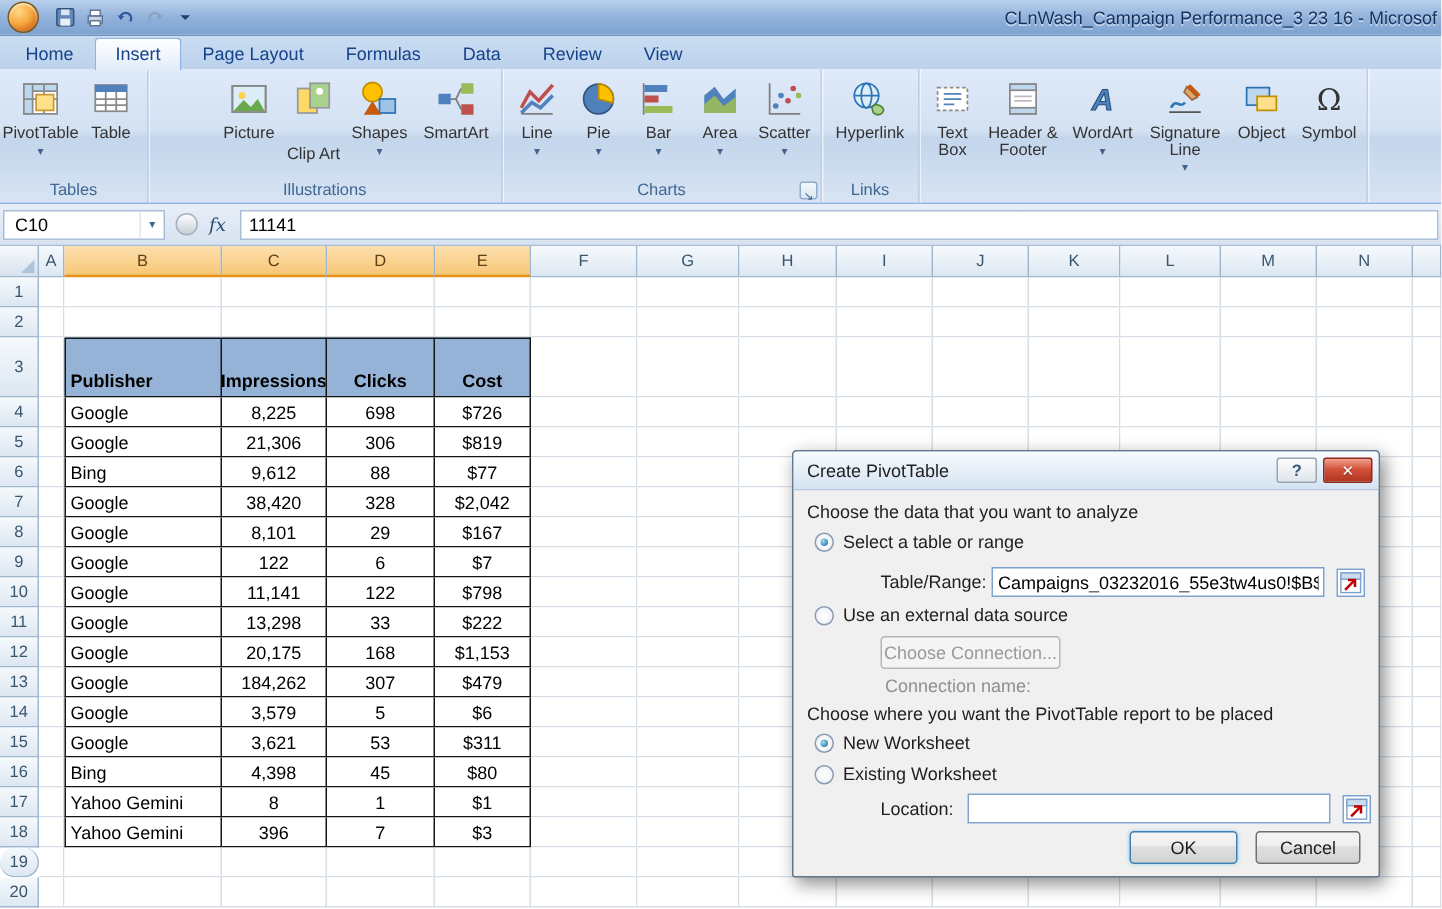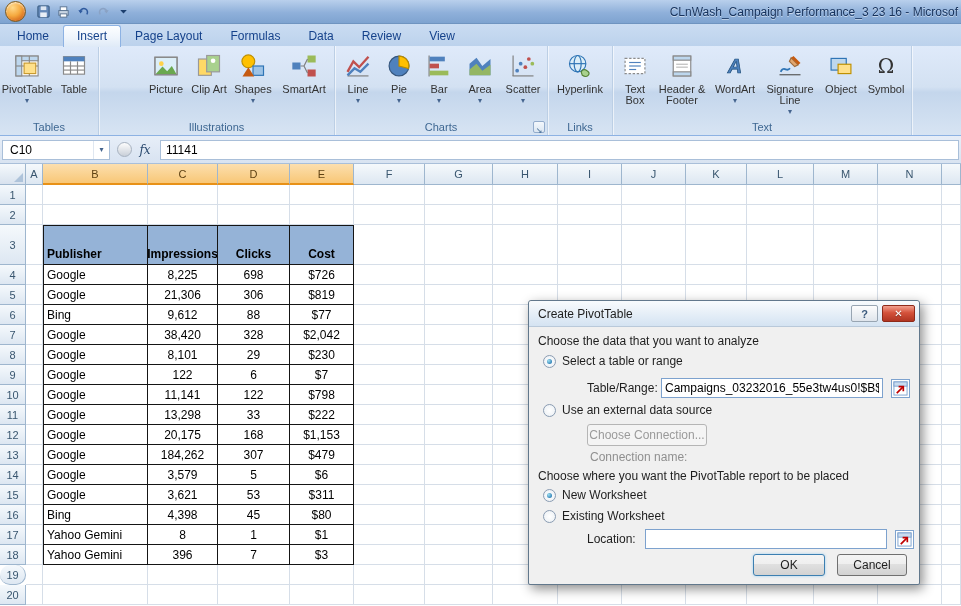--- a/index.html
+++ b/index.html
@@ -210,21 +210,21 @@
             <span class="icon big">
               <svg viewBox="0 0 24 24">
                 <rect x="2.5" y="4.5" width="19" height="15" fill="#dbeef8" stroke="#888"></rect>
                 <circle cx="8" cy="10" r="2" fill="#ffd24a"></circle>
                 <path d="M3 19 L9 12.5 L13 16.5 L17 12 L21 19 Z" fill="#6aa84f"></path>
                 <rect x="2.5" y="4.5" width="19" height="15" fill="none" stroke="#888"></rect>
               </svg>
             </span>
             <div class="rlabel">Picture</div>
           </div>
-          <div class="rbtn" style="width: 42px;">
+          <div class="rbtn" style="width: 42px; gap: 14px;">
             <span class="icon big">
               <svg viewBox="0 0 24 24">
                 <rect x="3" y="6" width="11" height="14" fill="#ffd966" stroke="#999"></rect>
                 <rect x="10" y="3" width="11" height="14" fill="#a9d18e" stroke="#999"></rect>
                 <circle cx="15.5" cy="7.5" r="2" fill="#fff"></circle>
               </svg>
             </span>
             <div class="rlabel">Clip Art</div>
           </div>
           <div class="rbtn" style="width: 46px;">
@@ -389,21 +389,20 @@
           </div>
           <div class="rbtn" style="width: 46px;">
             <span class="icon big">
               <svg viewBox="0 0 24 24">
                 <text x="12" y="18" text-anchor="middle" font-size="17" fill="#333" font-family="DejaVu Serif,serif">Ω</text>
               </svg>
             </span>
             <div class="rlabel">Symbol</div>
           </div>
         </div>
-        <div class="gname">Text</div>
       </div>
     </div>
 </div>
 
 <div class="fbar">
   <div class="namebox">
     <span>C10</span>
     <span class="nb-arrow"></span>
   </div>
   <div class="fxzone">
@@ -541,21 +540,21 @@
       <div class="gc cell" style="left: 686px; top: 161px; width: 61px; height: 20px; box-sizing: border-box;"></div>
       <div class="gc cell" style="left: 747px; top: 161px; width: 67px; height: 20px; box-sizing: border-box;"></div>
       <div class="gc cell" style="left: 814px; top: 161px; width: 64px; height: 20px; box-sizing: border-box;"></div>
       <div class="gc cell" style="left: 878px; top: 161px; width: 64px; height: 20px; box-sizing: border-box;"></div>
       <div class="gc cell" style="left: 942px; top: 161px; width: 19px; height: 20px; box-sizing: border-box;"></div>
       <div class="gc hdr" style="left: 0px; top: 181px; width: 26px; height: 20px; box-sizing: border-box;">8</div>
       <div class="gc cell" style="left: 26px; top: 181px; width: 17px; height: 20px; box-sizing: border-box;"></div>
       <div class="gc cell tb td l lft" style="left: 43px; top: 181px; width: 105px; height: 20px; box-sizing: border-box;">Google</div>
       <div class="gc cell tb td c" style="left: 148px; top: 181px; width: 70px; height: 20px; box-sizing: border-box;">8,101</div>
       <div class="gc cell tb td c" style="left: 218px; top: 181px; width: 72px; height: 20px; box-sizing: border-box;">29</div>
-      <div class="gc cell tb td c" style="left: 290px; top: 181px; width: 64px; height: 20px; box-sizing: border-box;">$230</div>
+      <div class="gc cell tb td c" style="left: 290px; top: 181px; width: 64px; height: 20px; box-sizing: border-box;">$167</div>
       <div class="gc cell" style="left: 354px; top: 181px; width: 71px; height: 20px; box-sizing: border-box;"></div>
       <div class="gc cell" style="left: 425px; top: 181px; width: 68px; height: 20px; box-sizing: border-box;"></div>
       <div class="gc cell" style="left: 493px; top: 181px; width: 65px; height: 20px; box-sizing: border-box;"></div>
       <div class="gc cell" style="left: 558px; top: 181px; width: 64px; height: 20px; box-sizing: border-box;"></div>
       <div class="gc cell" style="left: 622px; top: 181px; width: 64px; height: 20px; box-sizing: border-box;"></div>
       <div class="gc cell" style="left: 686px; top: 181px; width: 61px; height: 20px; box-sizing: border-box;"></div>
       <div class="gc cell" style="left: 747px; top: 181px; width: 67px; height: 20px; box-sizing: border-box;"></div>
       <div class="gc cell" style="left: 814px; top: 181px; width: 64px; height: 20px; box-sizing: border-box;"></div>
       <div class="gc cell" style="left: 878px; top: 181px; width: 64px; height: 20px; box-sizing: border-box;"></div>
       <div class="gc cell" style="left: 942px; top: 181px; width: 19px; height: 20px; box-sizing: border-box;"></div>

